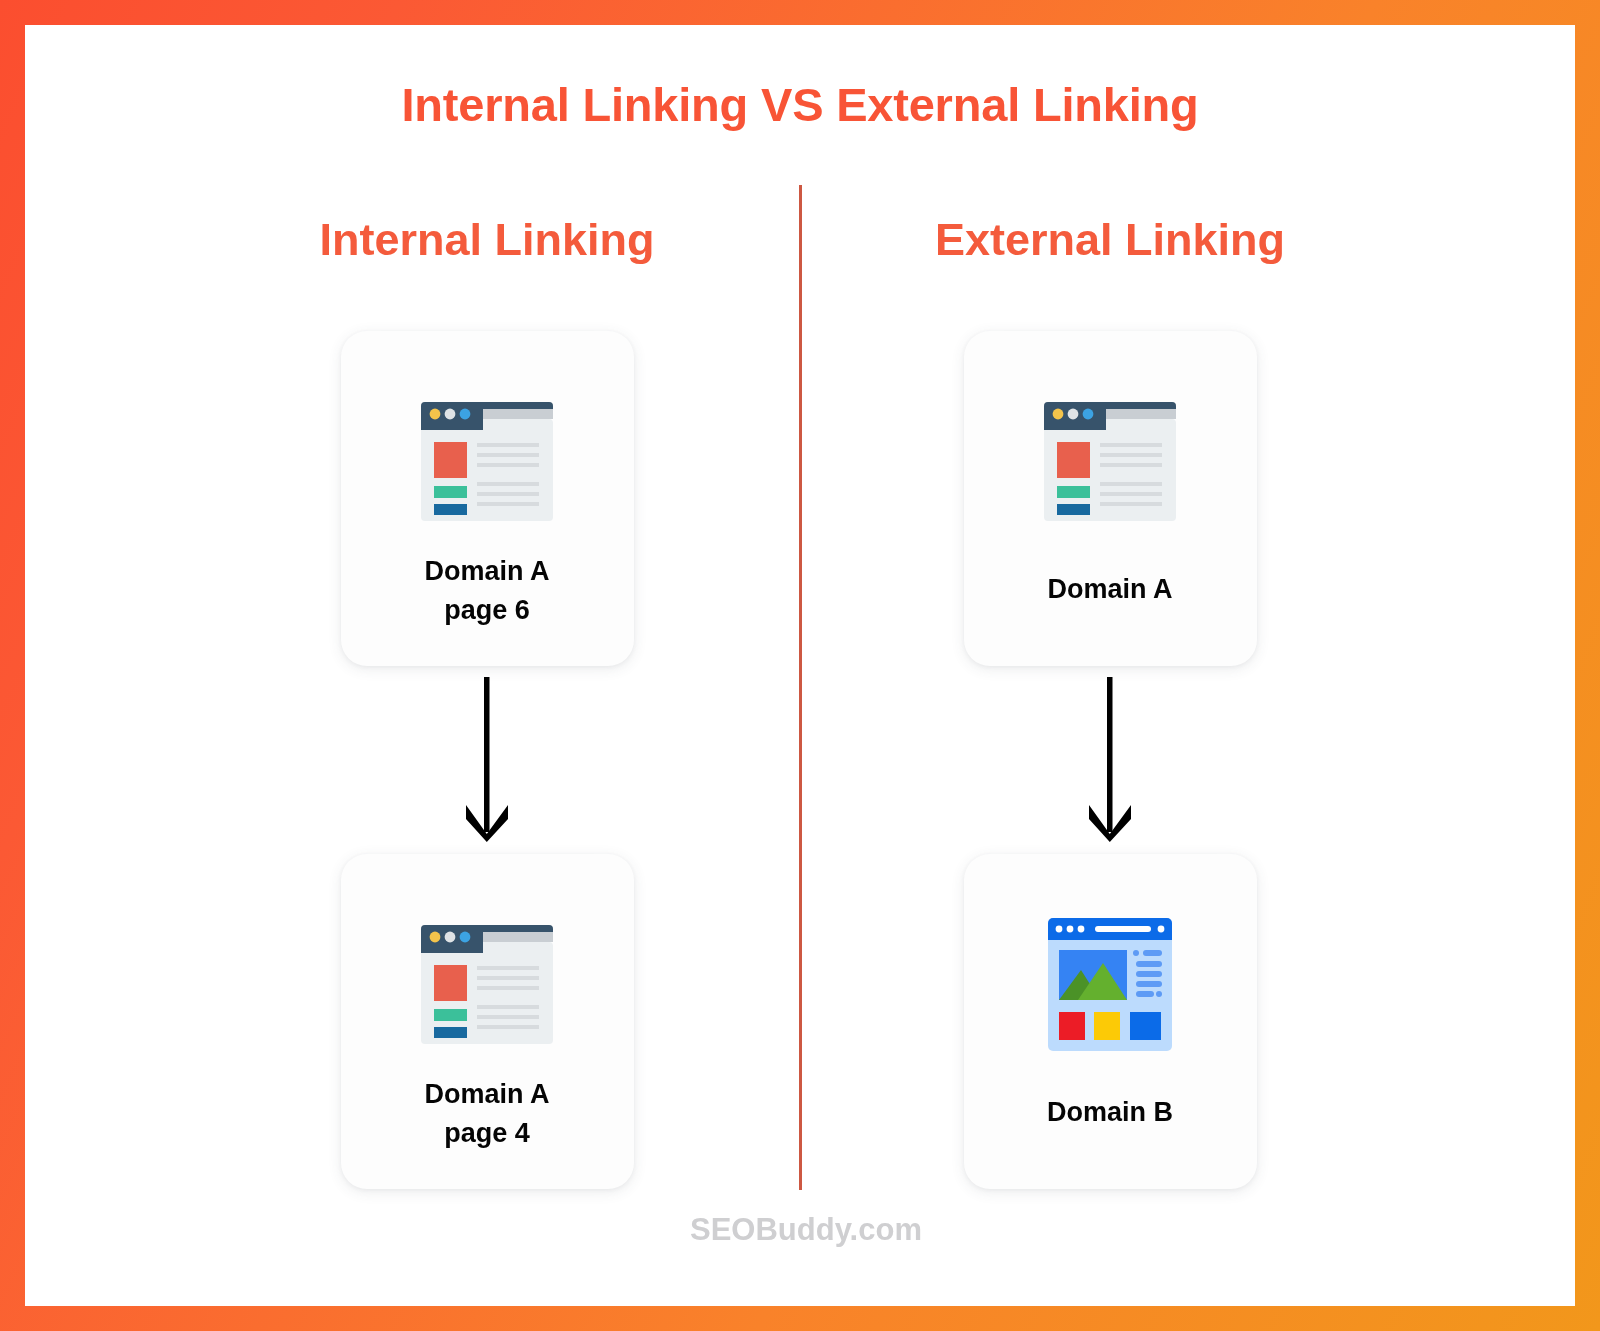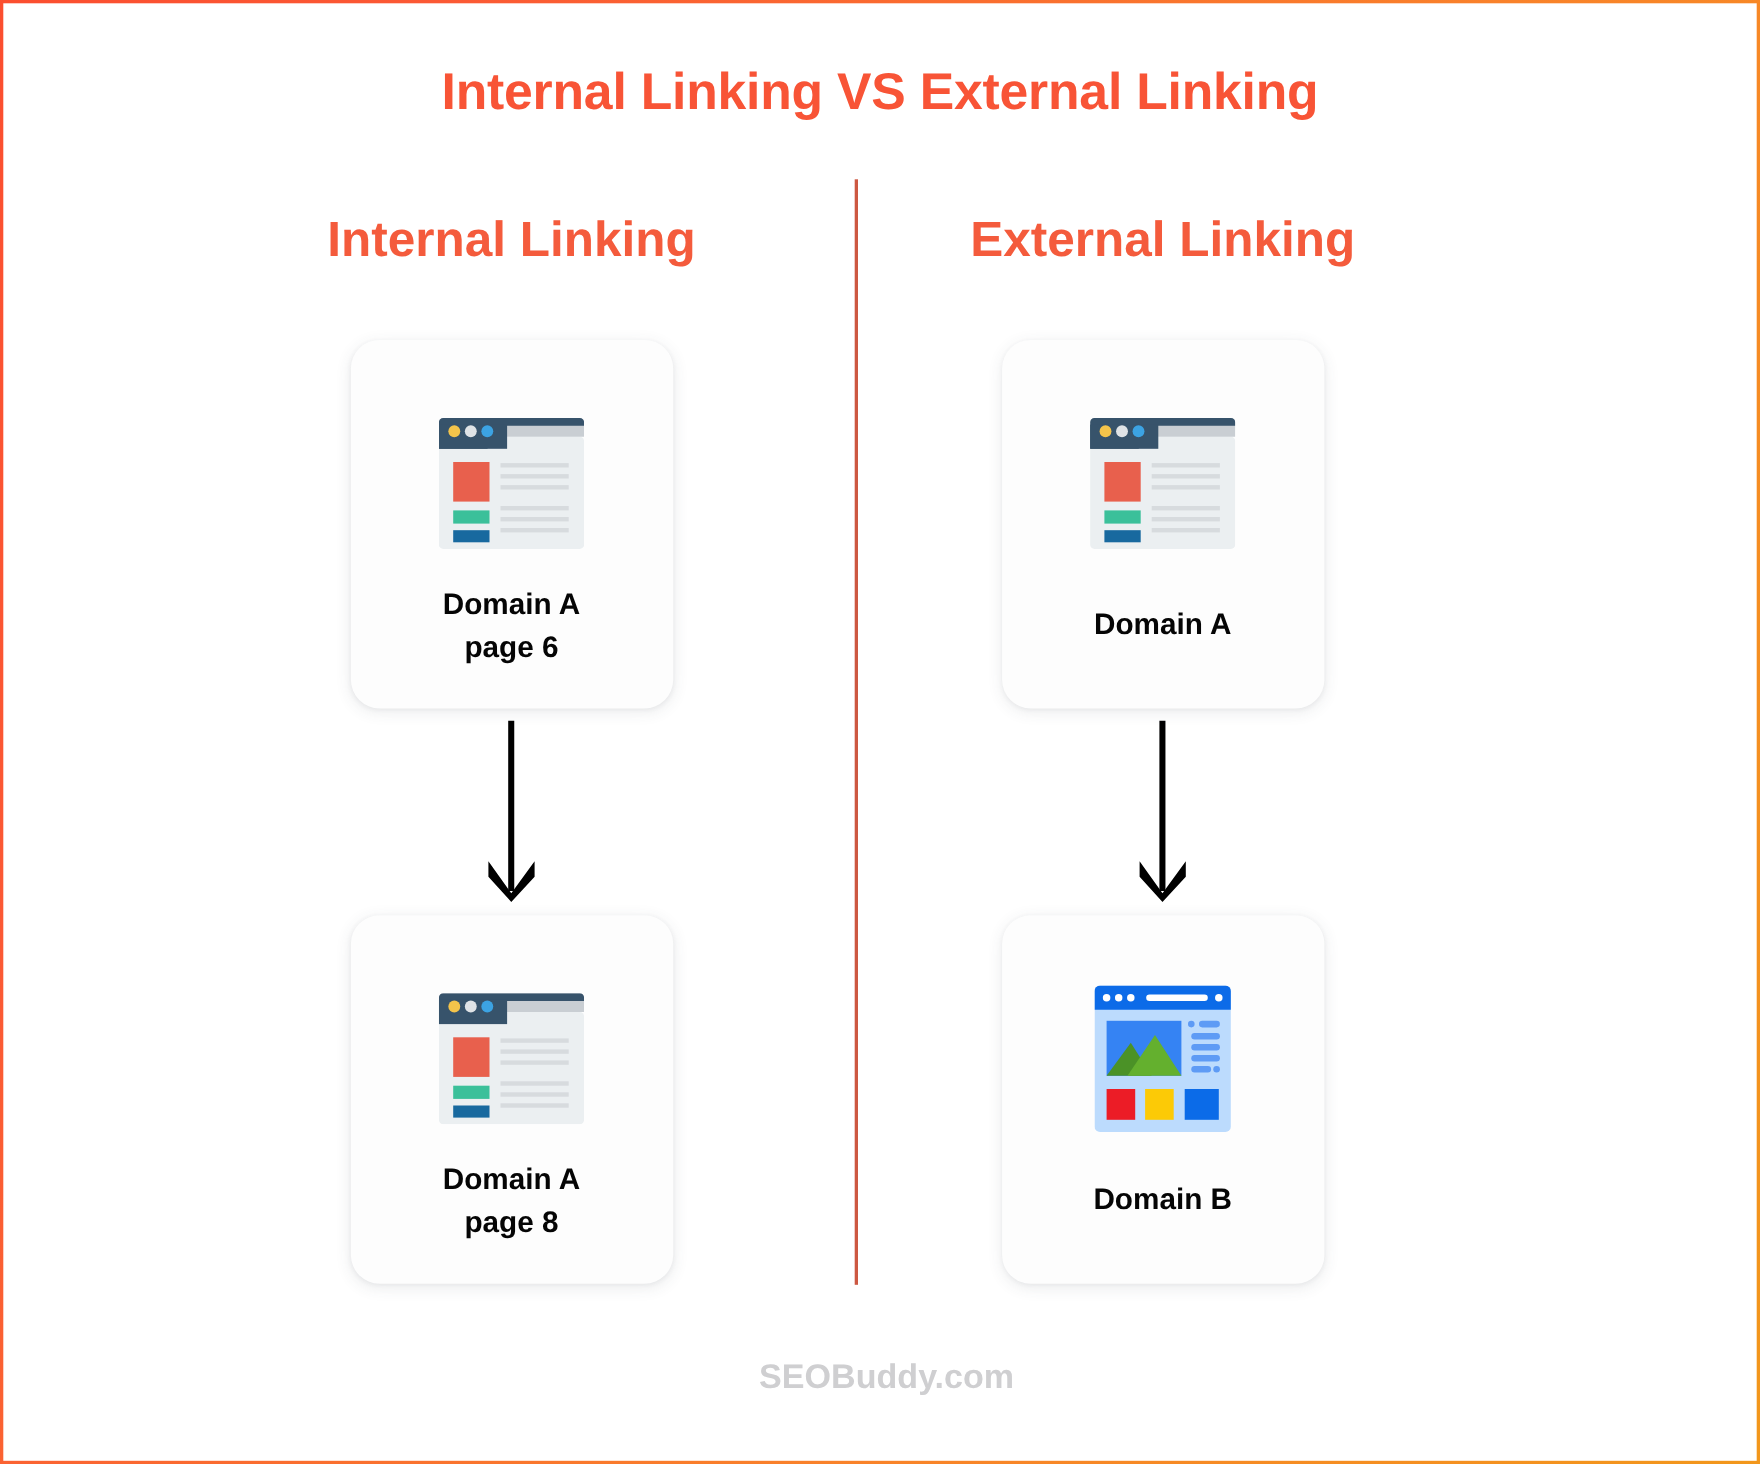--- a/index.html
+++ b/index.html
@@ -7,21 +7,21 @@
   body {
     width:1600px; height:1331px;
     font-family:"Liberation Sans", sans-serif;
     position:relative; overflow:hidden;
   }
 
   
   #frame {
     position:absolute; inset:0;
     background:linear-gradient(115deg,#FB4E2F 0%, #FB5934 18%, #F9822A 62%, #F2971B 100%);
-    padding:3px;
+    padding:25px;
   }
   #canvas {
     position:relative;
     width:100%; height:100%;
     background:#ffffff;
   }
 
   
   #title {
     position:absolute; top:52px; left:0; right:0;
@@ -35,21 +35,21 @@
   #divider {
     position:absolute;
     left:774px; top:160px;
     width:3px; height:1005px;
     background:#CD5842;
   }
 
   
   .col { position:absolute; top:190px; width:560px; }
   #col-internal { left:182px; }
-  #col-external { left:774px; }
+  #col-external { left:805px; }
 
   .col-heading {
     text-align:center;
     font-size:45px; font-weight:700;
     color:#F45B3C;
     line-height:1.1;
   }
 
   
   .card-stack { position:relative; margin-top:66px; }
@@ -158,21 +158,21 @@
               <rect x="56" y="41" width="62" height="4" fill="#D7DBDE"></rect>
               <rect x="56" y="51" width="62" height="4" fill="#D7DBDE"></rect>
               <rect x="56" y="61" width="62" height="4" fill="#D7DBDE"></rect>
               <rect x="56" y="80" width="62" height="4" fill="#D7DBDE"></rect>
               <rect x="56" y="90" width="62" height="4" fill="#D7DBDE"></rect>
               <rect x="56" y="100" width="62" height="4" fill="#D7DBDE"></rect>
             </svg>
           </div>
           <div class="card-label">
             <span>Domain A</span><br>
-            <span>page 8</span>
+            <span>page 4</span>
           </div>
         </div>
 
       </div>
     </div>
 
     <div class="col" id="col-external">
       <div class="col-heading">External Linking</div>
 
       <div class="card-stack">

